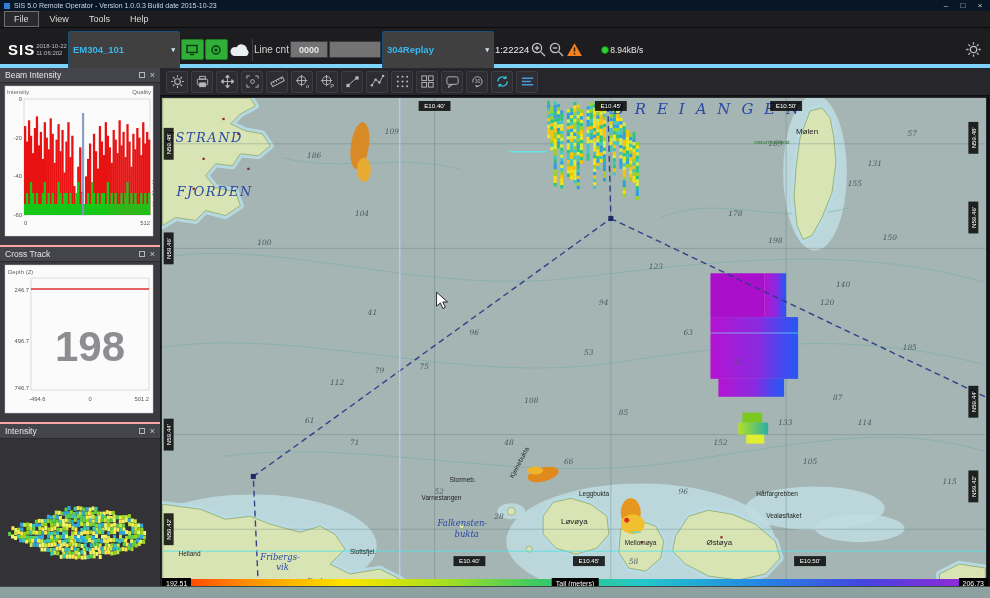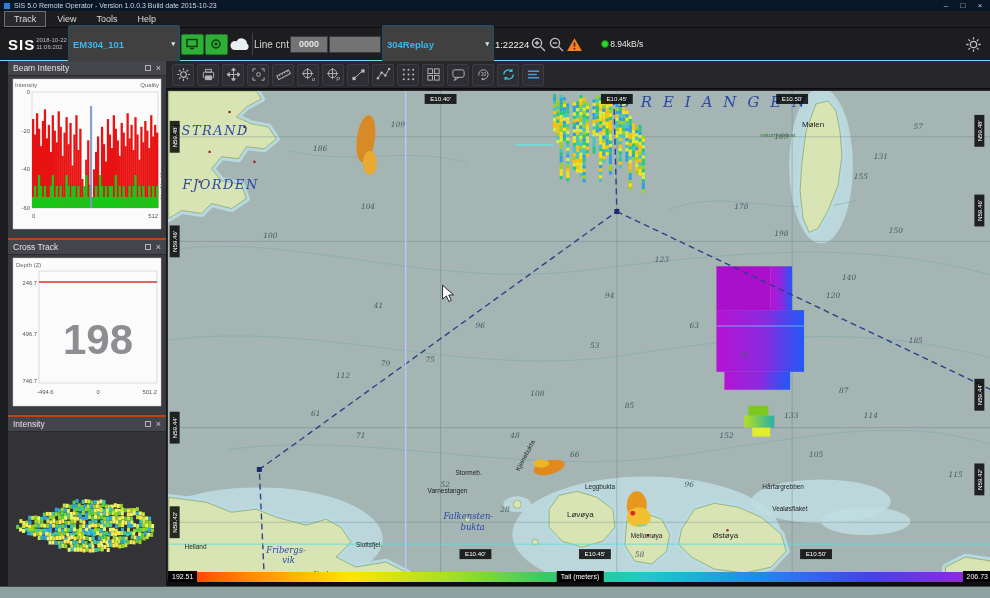--- a/index.html
+++ b/index.html
@@ -12,40 +12,40 @@
   .tb-title{flex:1;white-space:nowrap;overflow:hidden;}
   .win-btns{display:flex;gap:1px;}
   .win-btn{width:16px;text-align:center;font-size:8px;line-height:10px;color:#cfcfcf;cursor:default;}
 
   
   .menubar{height:17px;background:#1d1d20;display:flex;align-items:center;padding-left:4px;border-bottom:1px solid #0c0c0e;}
   .menu-item{color:#dcdcdc;font-size:9px;padding:2px 9px;margin-right:2px;}
   .menu-item.boxed{border:1px solid #6f6f74;background:#2a2a2e;}
 
   
-  .toolbar{height:33px;background:#1d1d20;display:flex;align-items:center;gap:1px;padding:0 8px;border-bottom:1px solid #7dd3fc;}
+  .toolbar{height:33px;background:#1d1d20;display:flex;align-items:center;gap:1px;padding:0 8px;border-bottom:4px solid #7dd3fc;margin-top:7px;}
   .sis-logo{color:#fff;font-size:15px;font-weight:bold;letter-spacing:1px;}
   .tstamp{display:flex;flex-direction:column;color:#b8bec4;font-size:6px;line-height:7px;}
   .select{height:38px;min-width:112px;background:#404040;border:1px solid #1c4f76;border-radius:2px;display:flex;align-items:center;justify-content:space-between;padding:0 4px;color:#38b6f0;font-size:9.5px;font-weight:bold;}
   .select .caret{color:#cfe4f2;font-size:7px;margin-left:8px;}
   .greenbtn{width:23px;height:21px;background:#2fae38;border:1px solid #1d7a24;border-radius:2px;display:flex;align-items:center;justify-content:center;padding:0;}
   .tb-sep{width:1px;height:22px;background:#404046;}
   .tb-label{color:#d6d6d6;font-size:10px;}
   .tb-input{height:17px;background:#737373;border:1px solid #3a3a40;color:#e8e8e8;font-size:9px;text-align:center;font-family:"Liberation Sans",sans-serif;font-weight:bold;}
   .tb-input.w1{width:38px;}
   .tb-input.w2{width:15px;padding-left:48px;}
   .scale-txt{color:#f0f0f0;font-size:9.5px;}
   .net-speed{color:#e8e8e8;font-size:8.5px;}
   .statusdot{width:8px;height:8px;border-radius:50%;background:#2ed52e;border:1px solid #177a17;}
   .tb-spacer{flex:1;}
   .iconbtn{background:none;border:none;padding:0;display:flex;align-items:center;justify-content:center;}
 
   
   .content{display:flex;height:525px;}
-  .left-col{width:160px;background:#c2410c;display:flex;flex-direction:column;margin-left:8px;}
+  .left-col{width:160px;background:#fca5a5;display:flex;flex-direction:column;}
   .panel{display:flex;flex-direction:column;margin-bottom:2px;background:#3a3a40;}
   .panel-hd{height:15px;background:#44444b;display:flex;align-items:center;padding:0 5px;border-bottom:1px solid #2a2a2f;}
   .panel-title{flex:1;color:#e4e4e8;font-size:8.5px;}
   .ph-icons{display:flex;align-items:center;gap:5px;}
   .ph-expand{width:6px;height:6px;border:1px solid #b4b4ba;display:inline-block;}
   .ph-close{color:#c8c8ce;font-size:9px;line-height:9px;}
   .panel-bd{padding:2px 3px;background:#3a3a40;}
   #waterfall-panel{flex:1;margin-bottom:0;}
   #waterfall-panel .panel-bd{flex:1;background:#323237;}
 
@@ -89,21 +89,21 @@
     <span class="tb-logo"></span>
     <span class="tb-title">SIS 5.0 Remote Operator - Version 1.0.0.3 Build date 2015-10-23</span>
     <div class="win-btns">
       <span class="win-btn">–</span>
       <span class="win-btn">□</span>
       <span class="win-btn close">×</span>
     </div>
   </div>
 
   <div class="menubar">
-    <span class="menu-item boxed">Track</span>
+    <span class="menu-item boxed">File</span>
     <span class="menu-item">View</span>
     <span class="menu-item">Tools</span>
     <span class="menu-item">Help</span>
   </div>
 
   <div class="toolbar">
     <span class="sis-logo">SIS</span>
     <span class="tstamp">
       <span>2018-10-22</span>
       <span>11:06:202</span>

